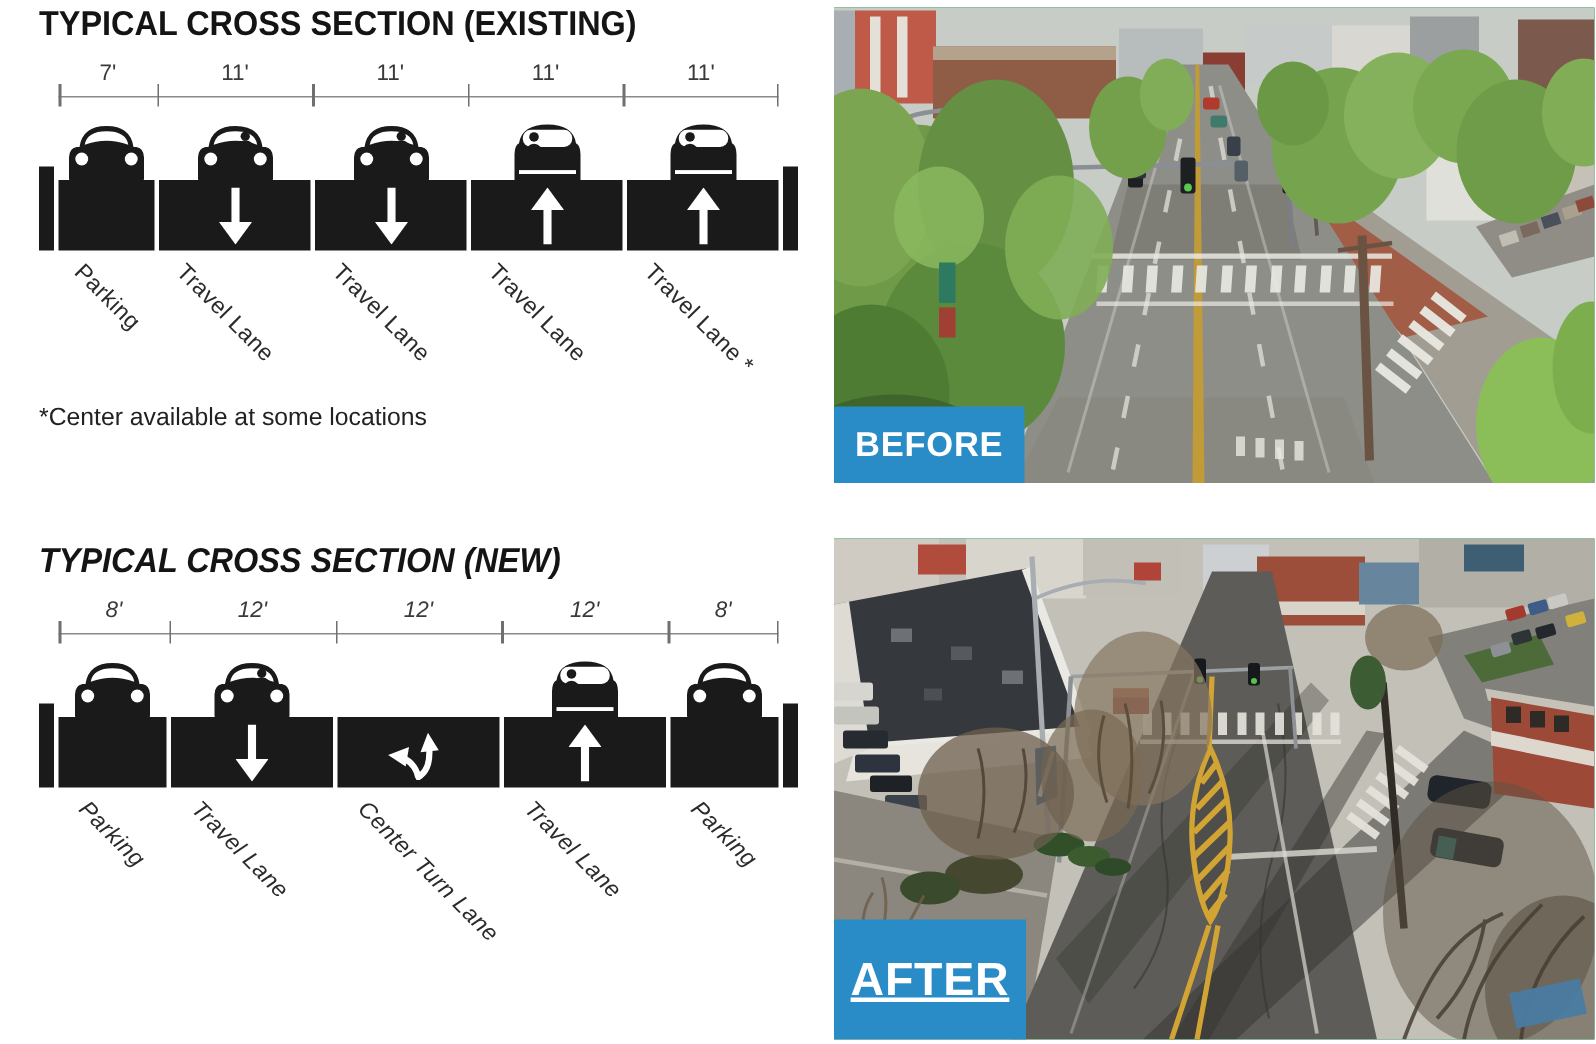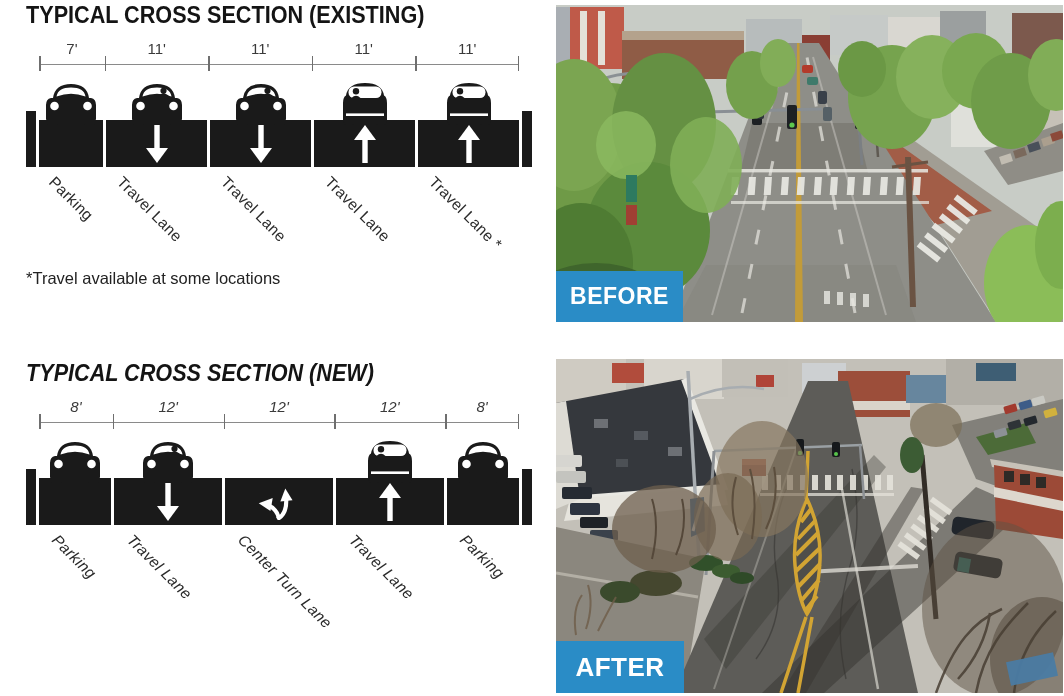--- a/index.html
+++ b/index.html
@@ -26,21 +26,21 @@
               transform-origin:0 0;white-space:nowrap;font-size:15.5px;color:#2b2b2b;letter-spacing:.3px;}
   .lane-label.pk{left:30%;}
   .footnote{margin-top:102px;font-size:16.5px;color:#222;}
 
   
   .photo{position:absolute;left:556px;width:507px;overflow:hidden;background:#15803d;}
   .photo svg{display:block;width:100%;height:100%;}
   .photo-tag{position:absolute;left:0;bottom:0;display:flex;align-items:center;justify-content:center;
              background:#2a8cc6;color:#fff;font-weight:700;letter-spacing:.5px;}
   .tag-before{width:127px;height:51px;font-size:23px;}
-  .tag-after{width:128px;height:52px;font-size:26px;}
+  .tag-after{width:128px;height:80px;font-size:31px;text-decoration:underline;}
   .hiddendefs{position:absolute;width:0;height:0;overflow:hidden;}
 </style>
 </head>
 <body>
 
 <svg class="hiddendefs" aria-hidden="true">
   <defs>
     <symbol id="car-front" viewBox="0 0 64 48">
       <rect x="8" y="34" width="11" height="14" rx="2" fill="#1a1a1a"></rect>
       <rect x="45" y="34" width="11" height="14" rx="2" fill="#1a1a1a"></rect>
@@ -144,21 +144,21 @@
             <use href="#car-rear-driver"></use>
           </svg>
         <svg class="arrow">
             <use href="#arrow-up"></use>
           </svg>
         <div class="lane-label">Travel Lane *</div>
       </div>
       <div class="curb"></div>
     </div>
 
-    <div class="footnote">*Travel available at some locations</div>
+    <div class="footnote">*Center available at some locations</div>
   </div>
 
   <div class="xsec-section" style="top:360px;font-style:italic;">
     <div class="xsec-title">TYPICAL CROSS SECTION (NEW)</div>
 
     <div class="dimrow">
       <div class="dimline"></div>
       <div class="dim" style="flex-grow:8">
           <div class="dim-label">8'</div>
         </div>

